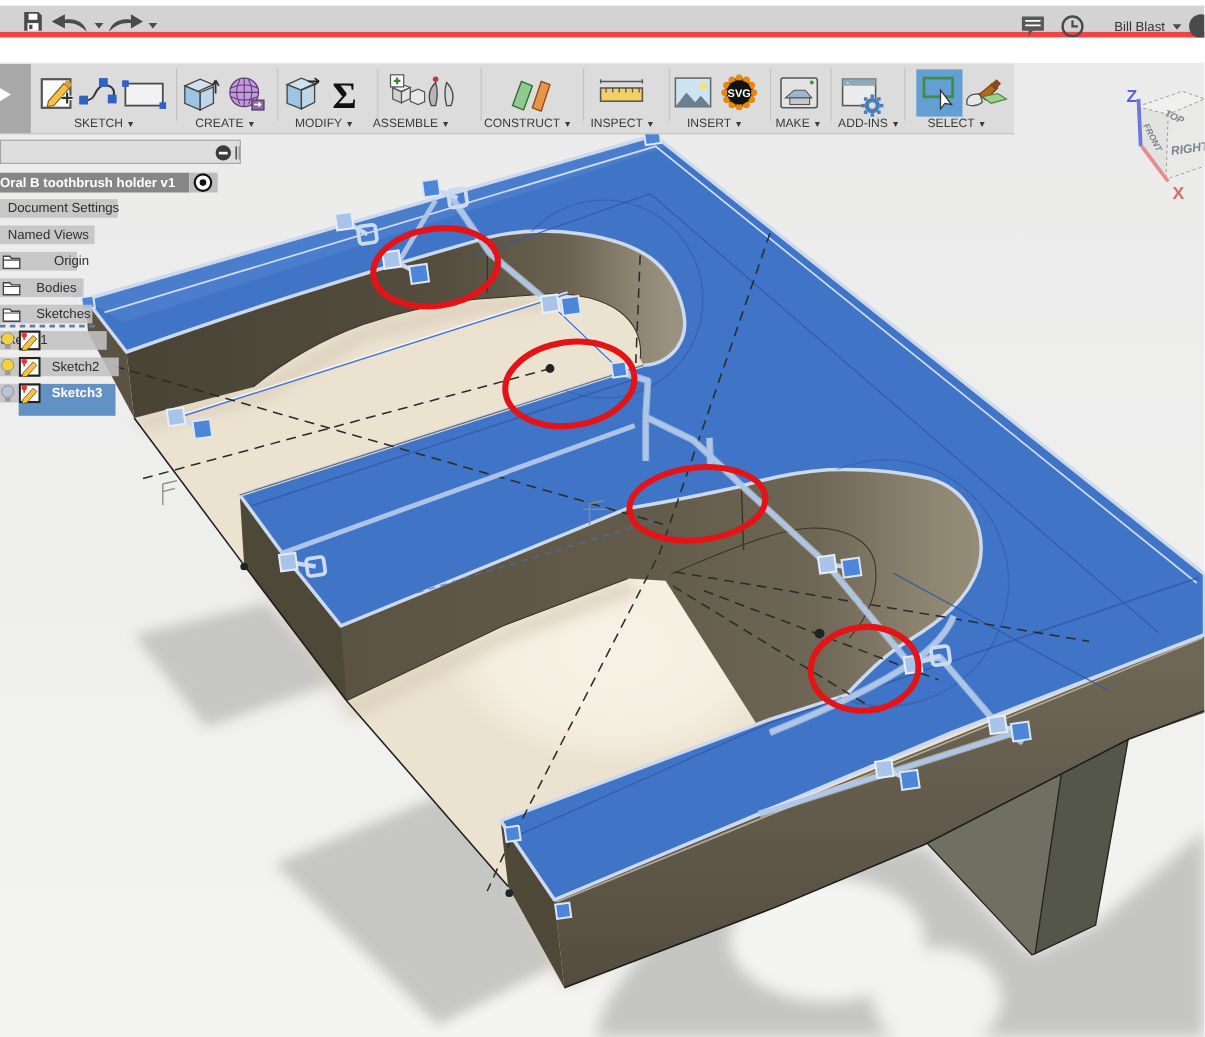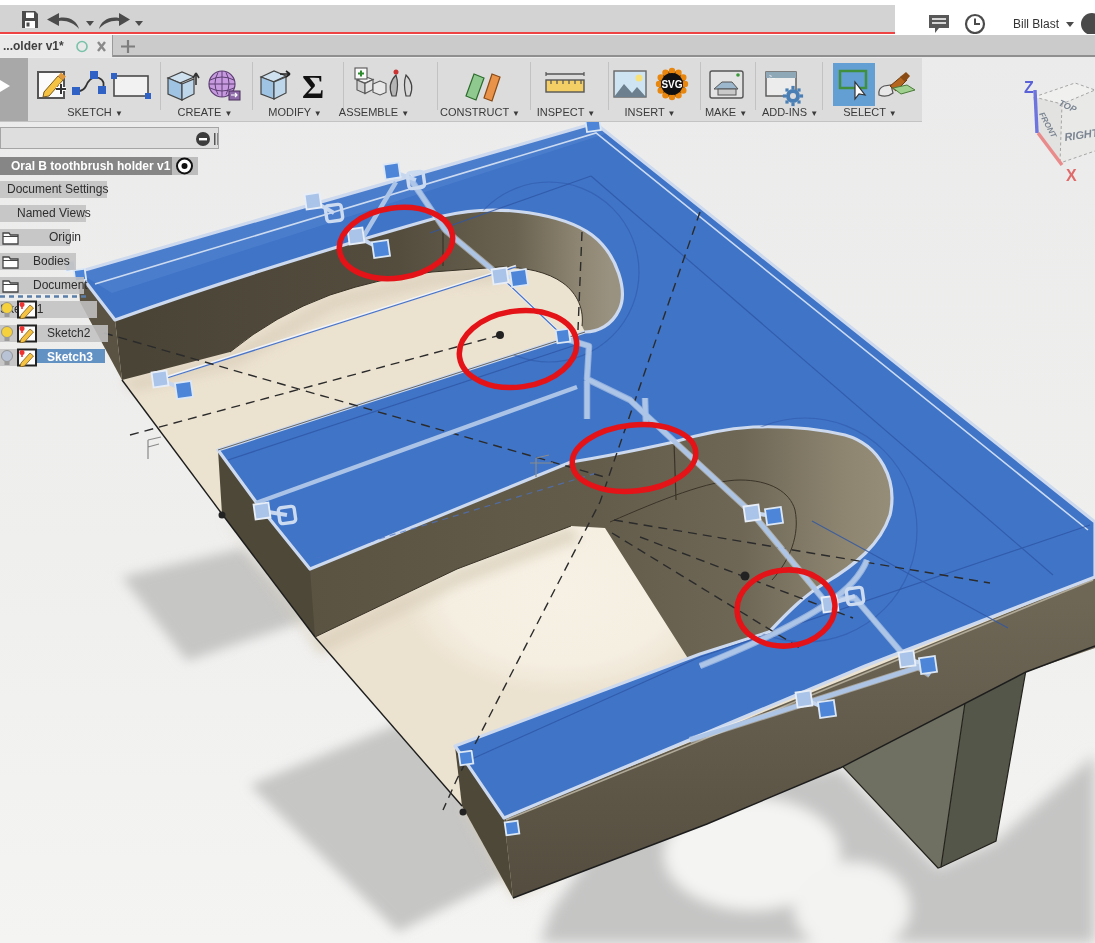--- a/index.html
+++ b/index.html
@@ -1,17 +1,17 @@
 <!DOCTYPE html>
 <html><head><meta charset="utf-8"><style>
 *{margin:0;padding:0;box-sizing:border-box}
 html,body{width:1095px;height:943px;overflow:hidden;font-family:"Liberation Sans",sans-serif;background:#fff}
 #page{position:relative;width:1095px;height:943px;overflow:hidden}
 .abs{position:absolute}
-#toolbar{left:0;top:5px;width:895px;height:29px;background:#d3d3d3;border-bottom:2px solid #ef4444}
+#toolbar{left:0;top:5px;width:1095px;height:29px;background:#d3d3d3;border-bottom:5px solid #ef4444}
 #tabbar{left:0;top:35px;width:1095px;height:22px;background:#cbcbcb;border-bottom:2px solid #8f8f8f}
 #tab1{left:0;top:0;width:113px;height:22px;background:#e9e9e9;border-right:1px solid #9a9a9a;position:absolute}
 #tab1 .t{position:absolute;left:3px;top:4px;font-size:12px;font-weight:bold;color:#3f3f3f}
 #ribbon{left:0;top:58px;width:922px;height:64px;background:#dcdcdc;border-bottom:1px solid #c3c3c3}
 .glabel{position:absolute;top:48px;font-size:11px;color:#3a3a3a;white-space:nowrap}
 .panrow{position:absolute;height:17px;background:rgba(193,193,193,.88);color:#2e2e2e;font-size:12px;line-height:17px;white-space:nowrap}
 </style></head>
 <body>
 <div id="page">
 <svg id="vp" class="abs" style="left:0;top:0" width="1095" height="943" viewBox="0 0 1095 943">
@@ -231,32 +231,20 @@
         <path d="M135,16 l8,0 -4,5 z" fill="#4b4b4b"></path>
         <path d="M929,10 h20 v13 h-10 l-4,5 v-5 h-6 z" fill="#585858"></path>
         <path d="M932,14 h14 M932,18 h14" stroke="#fff" stroke-width="1.6"></path>
         <circle cx="975" cy="19" r="9" fill="none" stroke="#4b4b4b" stroke-width="2.2"></circle>
         <path d="M975,13.5 v5.5 h5" fill="none" stroke="#4b4b4b" stroke-width="2"></path>
         <text x="1013" y="23" font-size="12" fill="#333">Bill Blast</text>
         <path d="M1066,17 l8,0 -4,5 z" fill="#4b4b4b"></path>
         <circle cx="1092" cy="19" r="11" fill="#4a4a4a"></circle>
       </svg>
     </div>
-<div class="abs" id="tabbar">
-      <div id="tab1">
-        <span class="t">...older v1*</span>
-<svg class="abs" style="left:76px;top:5px" width="34" height="13" viewBox="0 0 34 13">
-          <circle cx="6" cy="6.5" r="5" fill="none" stroke="#79c2a9" stroke-width="1.6"></circle>
-          <path d="M22 2 L29 11 M29 2 L22 11" stroke="#8a8a8a" stroke-width="2.4"></path>
-        </svg>
-      </div>
-<svg class="abs" style="left:120px;top:4px" width="16" height="15" viewBox="0 0 16 15">
-        <path d="M8 1 V14 M1 7.5 H15" stroke="#7d7d7d" stroke-width="2.2"></path>
-      </svg>
-</div>
 <div class="abs" id="ribbon">
       <svg class="abs" style="left:0;top:0" width="922" height="63" viewBox="0 0 922 63">
         <rect x="0" y="0" width="28" height="63" fill="#a8a8a8"></rect>
         <path d="M0,22 l10,6 -10,6 z" fill="#fff"></path>
         <rect x="160" y="4" width="1" height="48" fill="#c2c2c2"></rect>
         <rect x="252" y="4" width="1" height="48" fill="#c2c2c2"></rect>
         <rect x="343" y="4" width="1" height="48" fill="#c2c2c2"></rect>
         <rect x="437" y="4" width="1" height="48" fill="#c2c2c2"></rect>
         <rect x="530" y="4" width="1" height="48" fill="#c2c2c2"></rect>
         <rect x="608" y="4" width="1" height="48" fill="#c2c2c2"></rect>
@@ -386,40 +374,40 @@
       <div class="glabel" style="left:870px;transform:translateX(-50%)">SELECT <span style="font-size:8px">▼</span></div>
     </div>
 <div class="abs" style="left:0;top:127px;width:219px;height:22px;background:#dedede;border:1px solid #a5a5a5">
       <svg class="abs" style="left:194px;top:3px" width="24" height="16" viewBox="0 0 24 16">
         <circle cx="8" cy="8" r="7" fill="#3c3c3c"></circle>
         <rect x="4" y="7" width="8" height="2.4" fill="#fff"></rect>
         <rect x="19" y="2" width="1.5" height="12" fill="#555"></rect>
         <rect x="22" y="2" width="1" height="12" fill="#888"></rect>
       </svg>
     </div>
-    <div class="abs" style="left:0;top:157px;width:172px;height:18px;background:#868686;color:#fff;font-size:12px;font-weight:bold;line-height:18px;"><span style="margin-left:11px">Oral B toothbrush holder v1</span></div>
+    <div class="abs" style="left:0;top:157px;width:172px;height:18px;background:#868686;color:#fff;font-size:12px;font-weight:bold;line-height:18px;"><span style="">Oral B toothbrush holder v1</span></div>
     <div class="abs" style="left:172px;top:157px;width:26px;height:18px;background:#bdbdbd">
       <svg class="abs" style="left:3px;top:0px" width="19" height="18">
         <circle cx="9.5" cy="9" r="7.5" fill="#fff" stroke="#111" stroke-width="2"></circle>
         <circle cx="9.5" cy="9" r="3" fill="#111"></circle>
       </svg>
     </div>
     <div class="panrow" style="left:0px;top:181px;width:107px"><span style="margin-left:7px">Document Settings</span></div>
-    <div class="panrow" style="left:0px;top:205px;width:86px"><span style="margin-left:17px">Named Views</span></div>
+    <div class="panrow" style="left:0px;top:205px;width:86px"><span style="margin-left:7px">Named Views</span></div>
     <div class="panrow" style="left:0px;top:229px;width:70px"><span style="margin-left:49px">Origin</span></div>
     <svg class="abs" style="left:2px;top:231px" width="17" height="14" viewBox="0 0 17 14">
       <path d="M1,4 v-2 h6 l1.5,2 h7.5 v9 h-15 z" fill="#fdfdfd" stroke="#444" stroke-width="1.3"></path>
       <path d="M1,5.5 h15" stroke="#444" stroke-width="1" fill="none"></path>
     </svg>
     <div class="panrow" style="left:0px;top:253px;width:76px"><span style="margin-left:33px">Bodies</span></div>
     <svg class="abs" style="left:2px;top:255px" width="17" height="14" viewBox="0 0 17 14">
       <path d="M1,4 v-2 h6 l1.5,2 h7.5 v9 h-15 z" fill="#fdfdfd" stroke="#444" stroke-width="1.3"></path>
       <path d="M1,5.5 h15" stroke="#444" stroke-width="1" fill="none"></path>
     </svg>
-    <div class="panrow" style="left:0px;top:277px;width:84px"><span style="margin-left:33px">Document</span></div>
+    <div class="panrow" style="left:0px;top:277px;width:84px"><span style="margin-left:33px">Sketches</span></div>
     <svg class="abs" style="left:2px;top:279px" width="17" height="14" viewBox="0 0 17 14">
       <path d="M1,4 v-2 h6 l1.5,2 h7.5 v9 h-15 z" fill="#fdfdfd" stroke="#444" stroke-width="1.3"></path>
       <path d="M1,5.5 h15" stroke="#444" stroke-width="1" fill="none"></path>
     </svg>
     <svg class="abs" style="left:0;top:294px" width="90" height="5">
       <path d="M0,2.5 h90" stroke="#5b7ea8" stroke-width="2.5" stroke-dasharray="5,4"></path>
     </svg>
     <div class="panrow" style="left:0px;top:301px;width:97px"><span style="">Sketch1</span></div>
     <svg class="abs" style="left:0px;top:302px" width="14" height="16" viewBox="0 0 14 16">
       <circle cx="7" cy="6" r="5.5" fill="#f5d13d" stroke="#888" stroke-width="0.8"></circle>
@@ -436,21 +424,21 @@
       <circle cx="7" cy="6" r="5.5" fill="#f5d13d" stroke="#888" stroke-width="0.8"></circle>
       <rect x="4.5" y="11" width="5" height="4" fill="#9a9a9a"></rect>
     </svg>
     <svg class="abs" style="left:17px;top:324px" width="20" height="19" viewBox="0 0 20 19">
       <rect x="1" y="1.5" width="18" height="16" fill="#fdfdfd" stroke="#222" stroke-width="2"></rect>
       <path d="M4,15 l9,-10 3.5,3 -9,10 -4.5,1 z" fill="#f5c242" stroke="#7a5a1d" stroke-width="0.8"></path>
       <circle cx="5" cy="4.5" r="2.5" fill="#e33"></circle>
       <rect x="4.2" y="5" width="1.6" height="4" fill="#e33"></rect>
     </svg>
     <div class="panrow" style="left:0;top:349px;width:17px"></div>
-    <div class="abs" style="left:17px;top:349px;width:88px;height:14px;background:#6292c4;color:#fff;font-size:12px;font-weight:bold;line-height:17px"><span style="margin-left:30px">Sketch3</span></div>
+    <div class="abs" style="left:17px;top:349px;width:88px;height:29px;background:#6292c4;color:#fff;font-size:12px;font-weight:bold;line-height:17px"><span style="margin-left:30px">Sketch3</span></div>
     <svg class="abs" style="left:0px;top:350px" width="14" height="16" viewBox="0 0 14 16">
       <circle cx="7" cy="6" r="5.5" fill="#b8c4d6" stroke="#888" stroke-width="0.8"></circle>
       <rect x="4.5" y="11" width="5" height="4" fill="#9a9a9a"></rect>
     </svg>
     <svg class="abs" style="left:17px;top:348px" width="20" height="19" viewBox="0 0 20 19">
       <rect x="1" y="1.5" width="18" height="16" fill="#fdfdfd" stroke="#222" stroke-width="2"></rect>
       <path d="M4,15 l9,-10 3.5,3 -9,10 -4.5,1 z" fill="#f5c242" stroke="#7a5a1d" stroke-width="0.8"></path>
       <circle cx="5" cy="4.5" r="2.5" fill="#e33"></circle>
       <rect x="4.2" y="5" width="1.6" height="4" fill="#e33"></rect>
     </svg>

